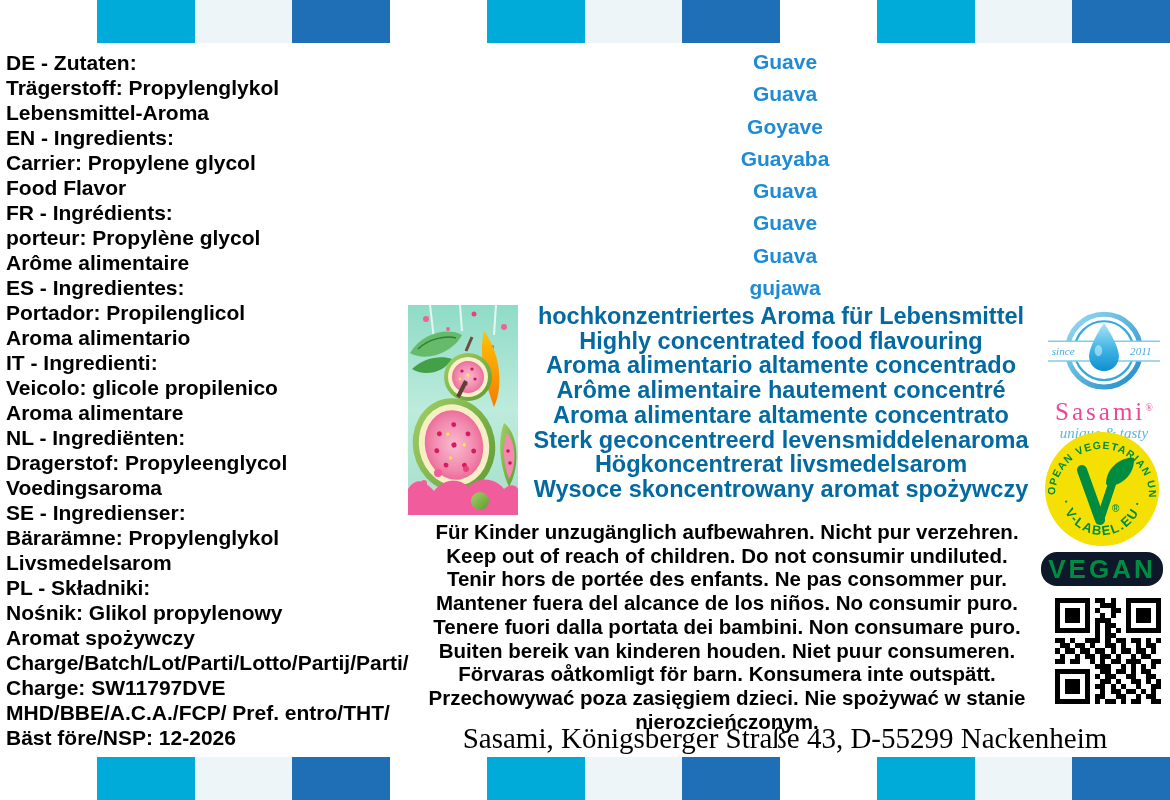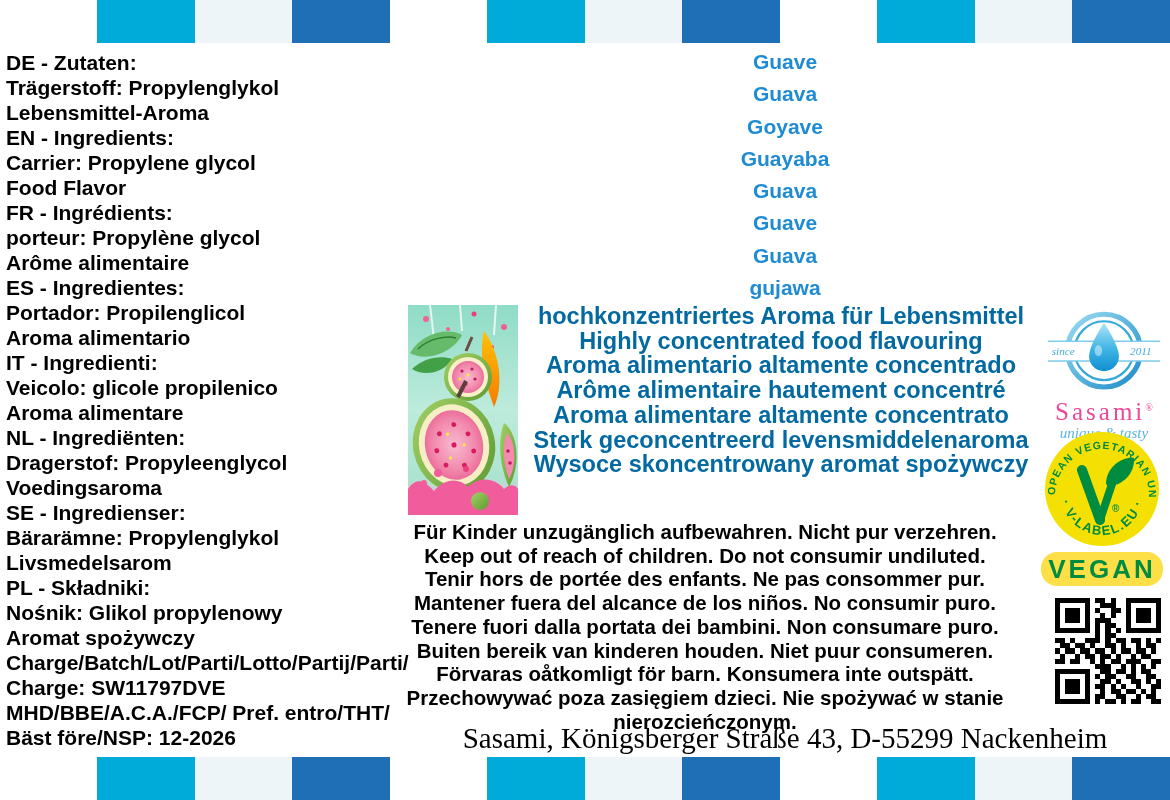--- a/index.html
+++ b/index.html
@@ -35,21 +35,21 @@
   .guava-art{position:absolute;left:408px;top:305px;width:110px;height:210px;}
 
   
   .concentrate{
     position:absolute;left:512px;top:304px;width:538px;text-align:center;
     color:#0369a1;font-weight:bold;font-size:23.5px;line-height:24.7px;white-space:nowrap;
   }
 
   
   .warning{
-    position:absolute;left:393px;top:520px;width:624px;text-align:center;
+    position:absolute;left:415px;top:520px;width:624px;text-align:center;
     font-weight:bold;font-size:20.5px;line-height:23.7px;white-space:nowrap;
   }
 
   
   .address{
     position:absolute;left:428px;top:721px;width:714px;text-align:center;
     font-family:"Liberation Serif",serif;font-size:29px;line-height:34px;white-space:nowrap;
   }
 
   
@@ -61,21 +61,21 @@
   }
   .wordmark sup{font-size:10px;letter-spacing:0;}
   .tagline{
     font-family:"Liberation Serif",serif;font-style:italic;font-size:15px;line-height:1.1;
     color:#56B6DF;margin-top:1px;white-space:nowrap;
   }
 
   
   .vlabel{position:absolute;left:1042px;top:430px;width:120px;height:118px;}
   .vegan-banner{
-    position:absolute;left:1041px;top:552px;width:122px;height:34px;background:#fde047;
+    position:absolute;left:1041px;top:552px;width:122px;height:34px;background:#0f172a;
     color:#008C40;font-weight:bold;font-size:26px;line-height:34px;letter-spacing:3px;
     text-align:center;
     border-radius:16px;
   }
 
   
   .qr{position:absolute;left:1055px;top:598px;width:106px;height:106px;background:#fff;}
   .qr svg{width:100%;height:100%;shape-rendering:crispEdges;fill:#000;}
 </style>
 </head>
@@ -201,20 +201,21 @@
   </svg>
 </div>
 
 <div class="concentrate">
   <div>hochkonzentriertes Aroma für Lebensmittel</div>
   <div>Highly concentrated food flavouring</div>
   <div>Aroma alimentario altamente concentrado</div>
   <div>Arôme alimentaire hautement concentré</div>
   <div>Aroma alimentare altamente concentrato</div>
   <div>Sterk geconcentreerd levensmiddelenaroma</div>
+  <div>Högkoncentrerat livsmedelsarom</div>
   <div>Wysoce skoncentrowany aromat spożywczy</div>
 </div>
 
 <div class="warning">
   <div>Für Kinder unzugänglich aufbewahren. Nicht pur verzehren.</div>
   <div>Keep out of reach of children. Do not consumir undiluted.</div>
   <div>Tenir hors de portée des enfants. Ne pas consommer pur.</div>
   <div>Mantener fuera del alcance de los niños. No consumir puro.</div>
   <div>Tenere fuori dalla portata dei bambini. Non consumare puro.</div>
   <div>Buiten bereik van kinderen houden. Niet puur consumeren.</div>

